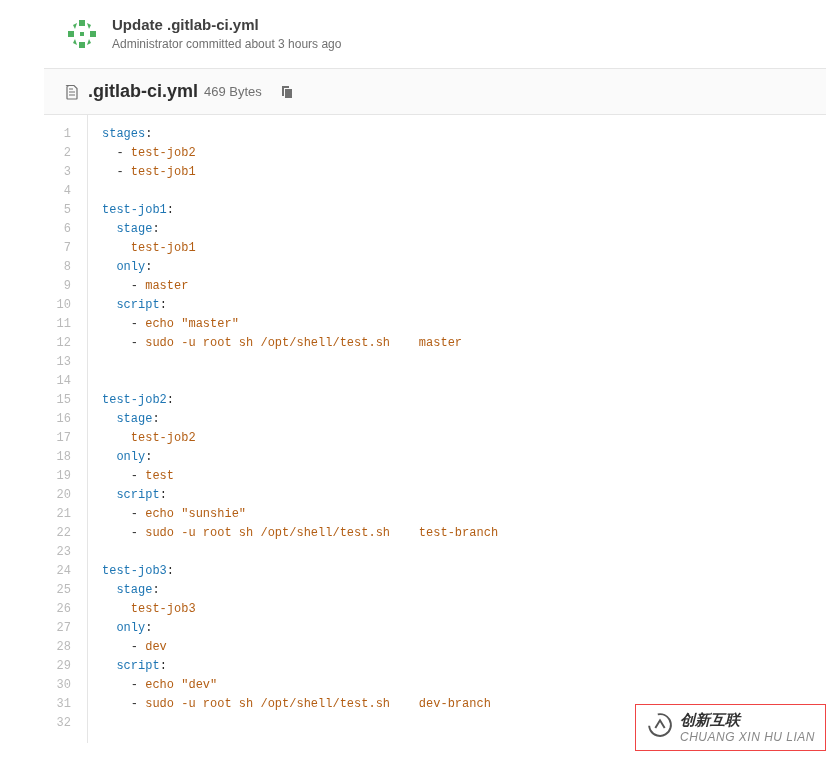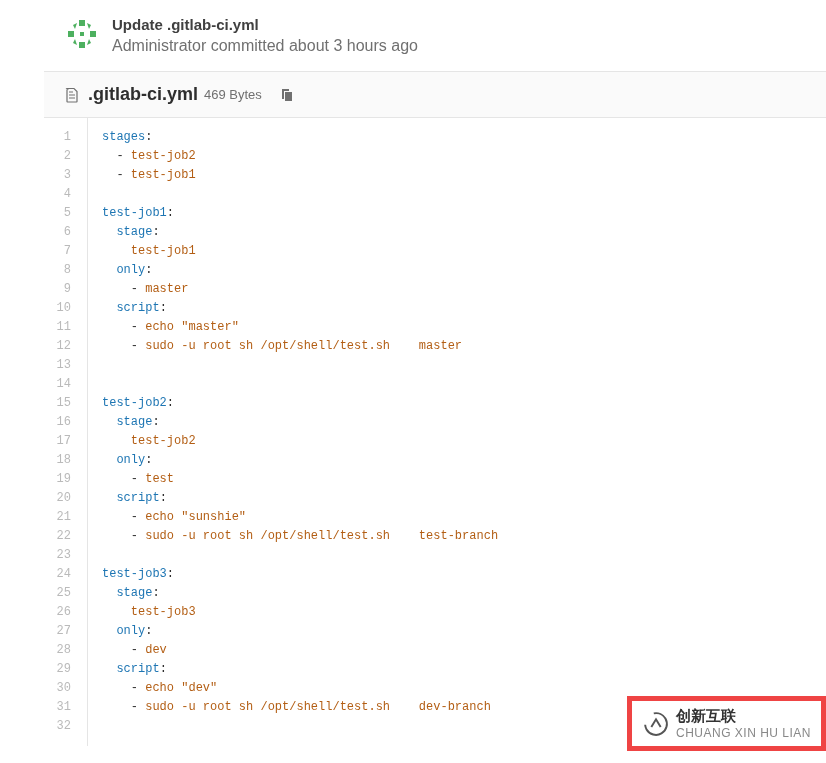--- a/index.html
+++ b/index.html
@@ -25,21 +25,21 @@
     }
     .avatar svg { width: 100%; height: 100%; }
     .commit-info { flex: 1; }
     .commit-title {
       font-weight: 600;
       font-size: 15px;
       color: #404040;
       margin-bottom: 4px;
     }
     .commit-meta {
-      font-size: 16px;
+      font-size: 12px;
       color: #707070;
     }
     .file-header {
       display: flex;
       align-items: center;
       padding: 12px 20px;
       border-bottom: 1px solid #e5e5e5;
       margin-left: 44px;
       background: #fafafa;
     }
@@ -89,26 +89,27 @@
     .code-line { white-space: pre; }
     .k { color: #1d75b3; } 
     .v { color: #b35e14; } 
     .p { color: #2e2e2e; } 
     .d { color: #2e2e2e; }
     .watermark {
       position: fixed;
       right: 0;
       bottom: 12px;
       display: flex;
-      align-items: center;
+      align-items: flex-start;
       background: rgba(255,255,255,0.85);
       padding: 6px 10px;
       font-size: 14px;
       color: #555;
-      border: 5px solid #ef4444;
+      border: 1px solid #ef4444;
+      font-style: italic;
     }
     .watermark-icon {
       width: 28px;
       height: 28px;
       margin-right: 6px;
     }
     .wm-cn { font-weight: 600; font-size: 15px; color: #333; }
     .wm-py { font-size: 12px; color: #888; letter-spacing: 0.5px; }
   </style>
 </head>

